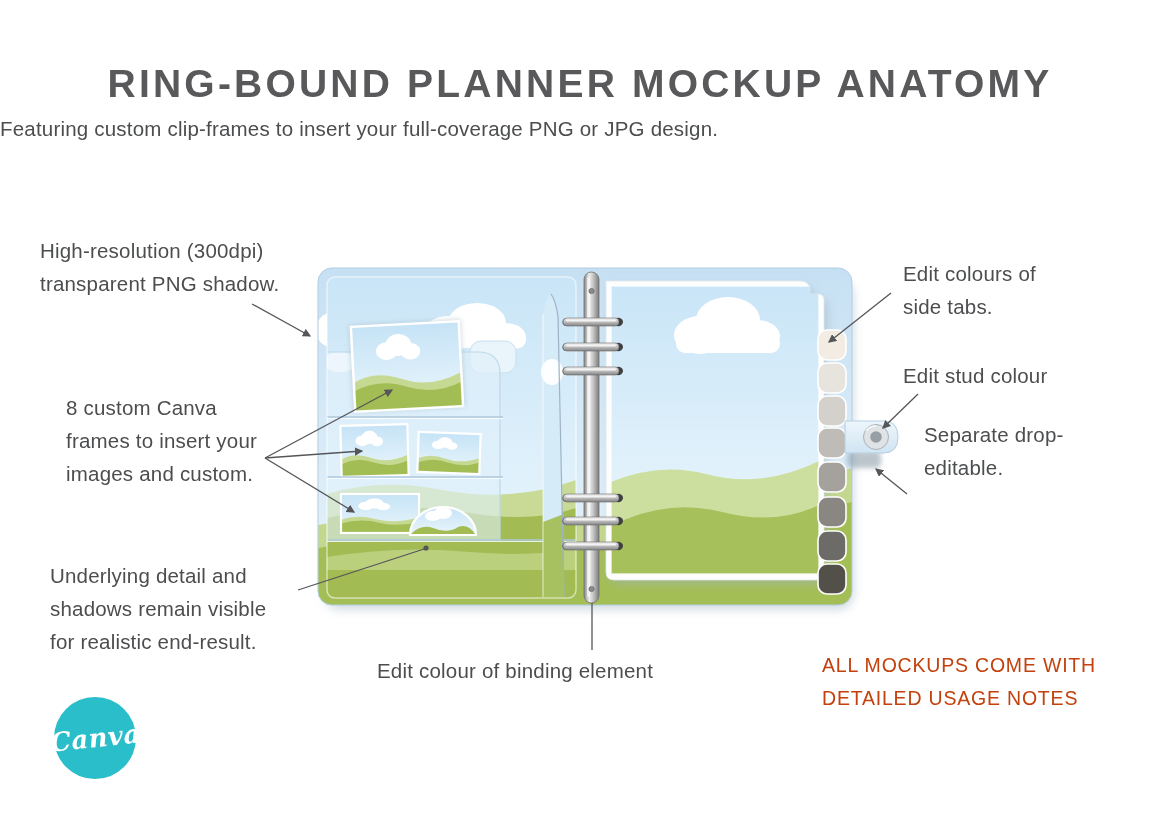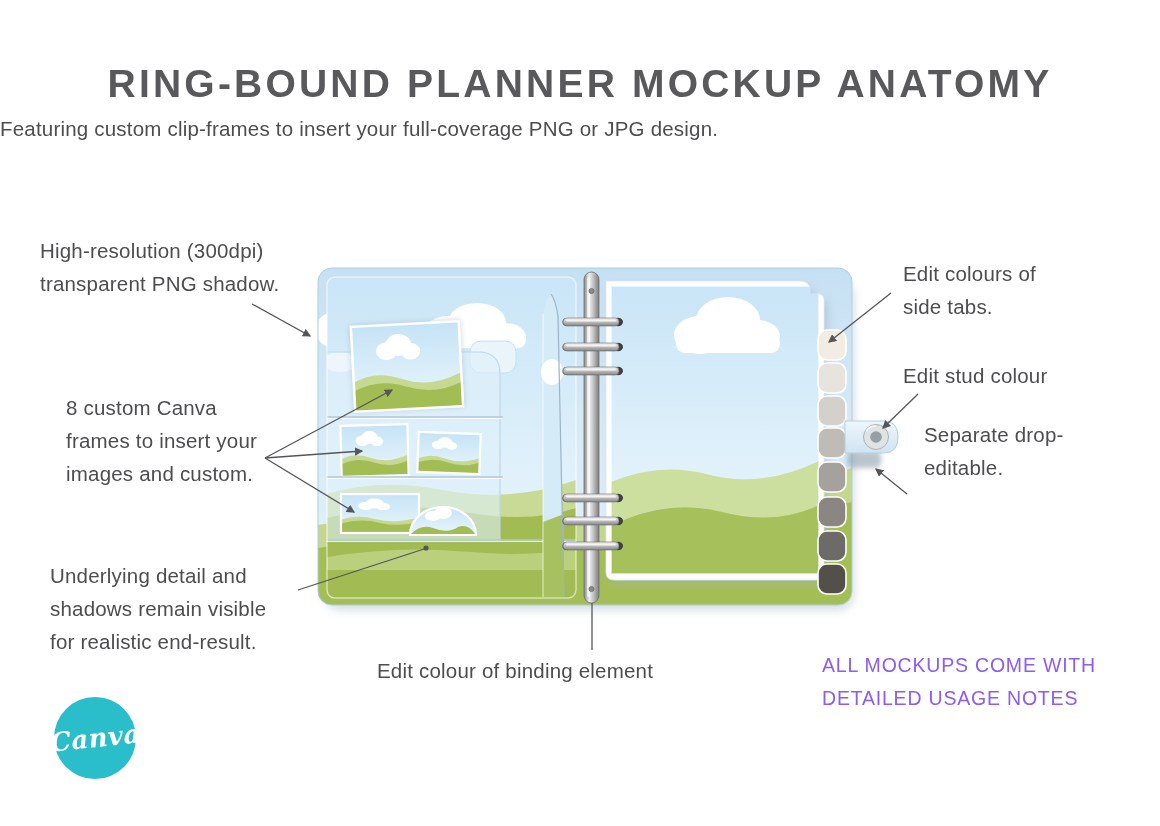--- a/index.html
+++ b/index.html
@@ -21,21 +21,21 @@
     position:absolute;font-size:20.5px;line-height:33px;font-weight:400;
     letter-spacing:.2px;color:var(--text-dark,#4c4d4f);white-space:nowrap;
   }
   #note-high-res{left:40px;top:234px;}
   #note-frames{left:50px;top:391px;margin-left:16px;}
   #note-underlying{left:50px;top:559px;}
   #note-binding{left:377px;top:654px;}
   #note-side-tabs{left:903px;top:257px;}
   #note-stud{left:903px;top:359px;text-align:center;}
   #note-shadow{left:924px;top:418px;}
-  #note-usage{left:822px;top:649px;font-size:19.5px;letter-spacing:.8px;color:#8b5cf6;}
+  #note-usage{left:822px;top:649px;font-size:19.5px;letter-spacing:.8px;color:#c2410c;}
   .logo{
     position:absolute;left:54px;top:697px;width:82px;height:82px;border-radius:50%;
     background:var(--canva-teal,#29bec9);display:flex;align-items:center;justify-content:center;
   }
   .logo span{
     color:#ffffff;font-family:"DejaVu Serif","Liberation Serif",serif;
     font-style:italic;font-weight:bold;font-size:26px;transform:rotate(-6deg);
     letter-spacing:.5px;
   }
 </style>

